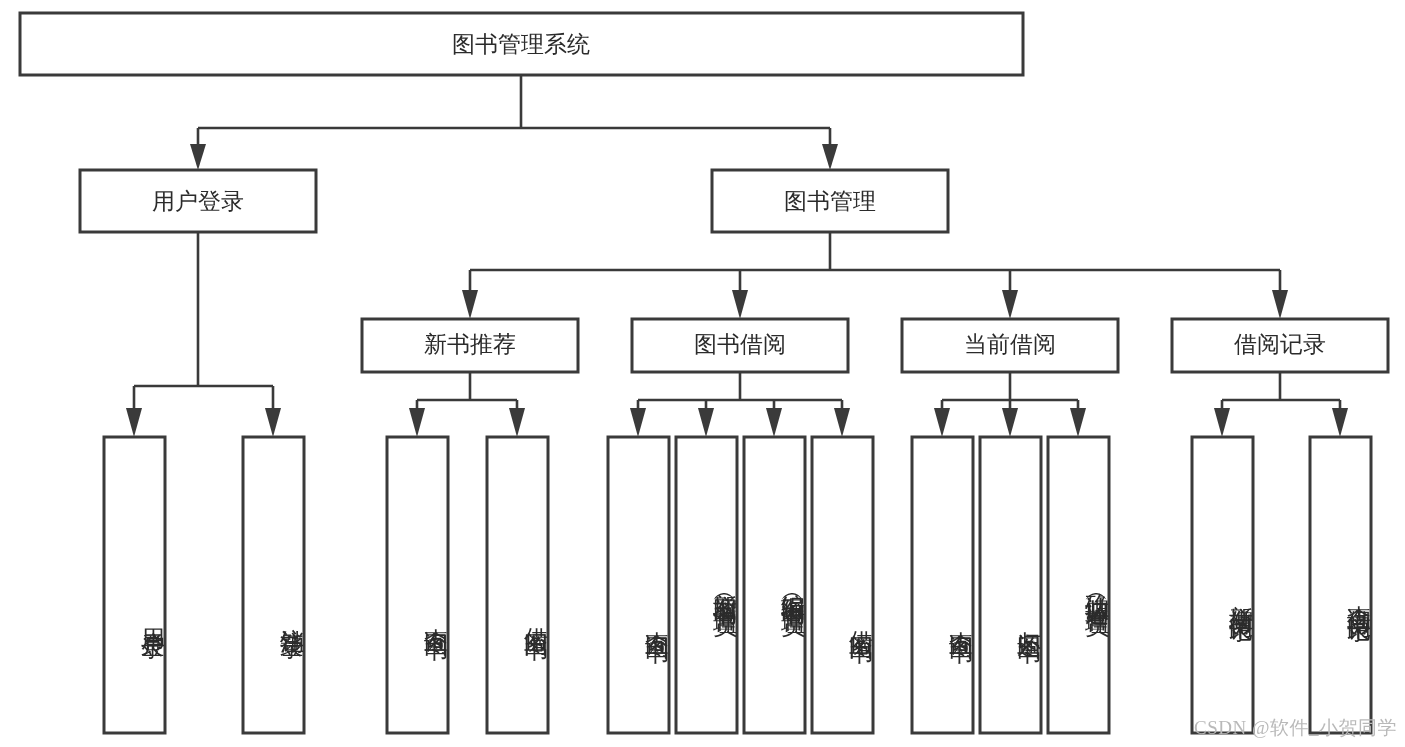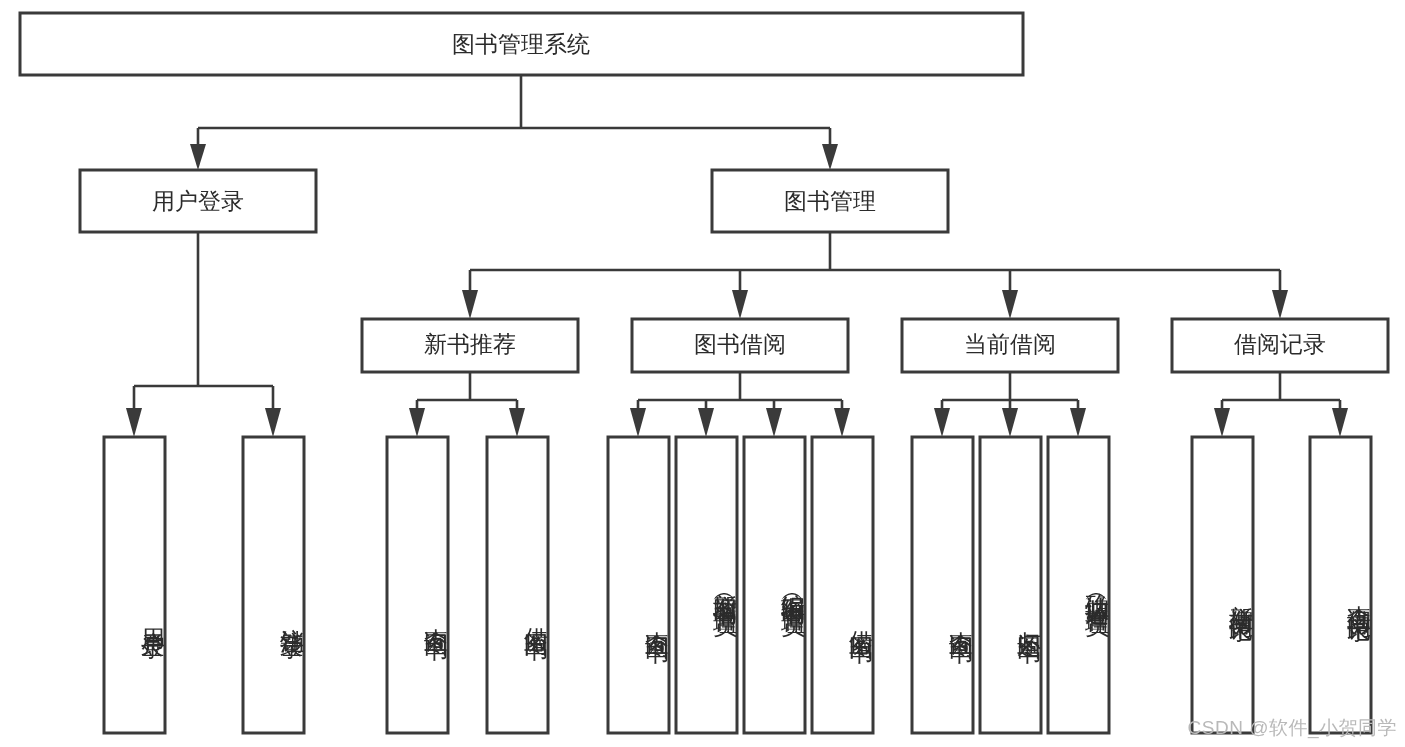--- a/index.html
+++ b/index.html
@@ -60,21 +60,21 @@
     display: flex;
     align-items: flex-start;
     justify-content: center;
     white-space: nowrap;
     pointer-events: none;
   }
   .watermark {
     position: absolute;
     right: 8px;
     bottom: 6px;
-    font-family: Liberation Sans, sans-serif;
+    font-family: Liberation Serif, serif;
     font-size: 19px;
     color: #b9b9b9;
     letter-spacing: 0.5px;
     white-space: nowrap;
   }
 </style>
 </head>
 <body>
 
 <div id="diagram-root">

